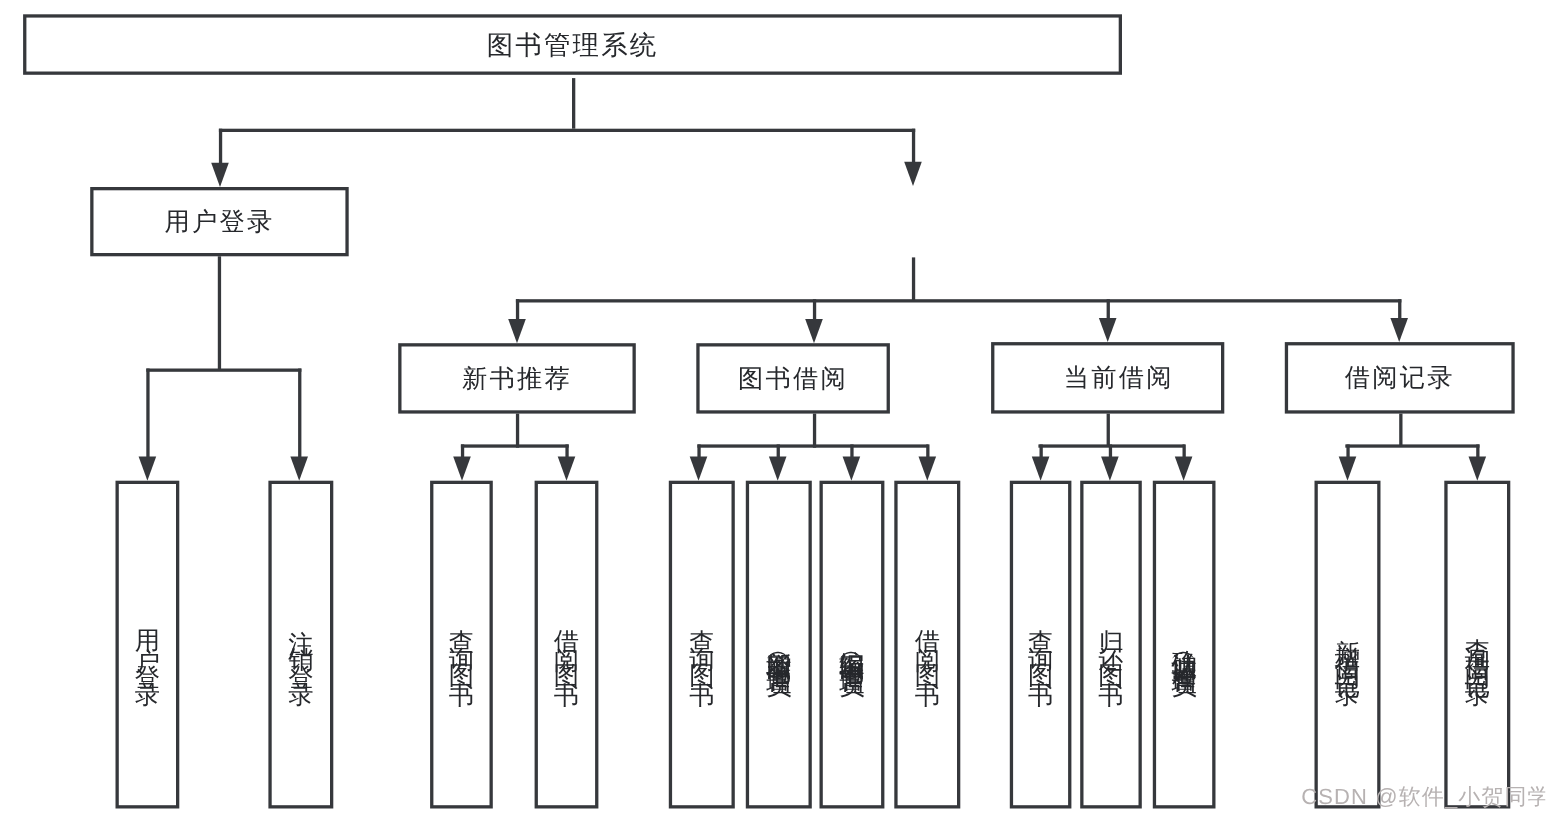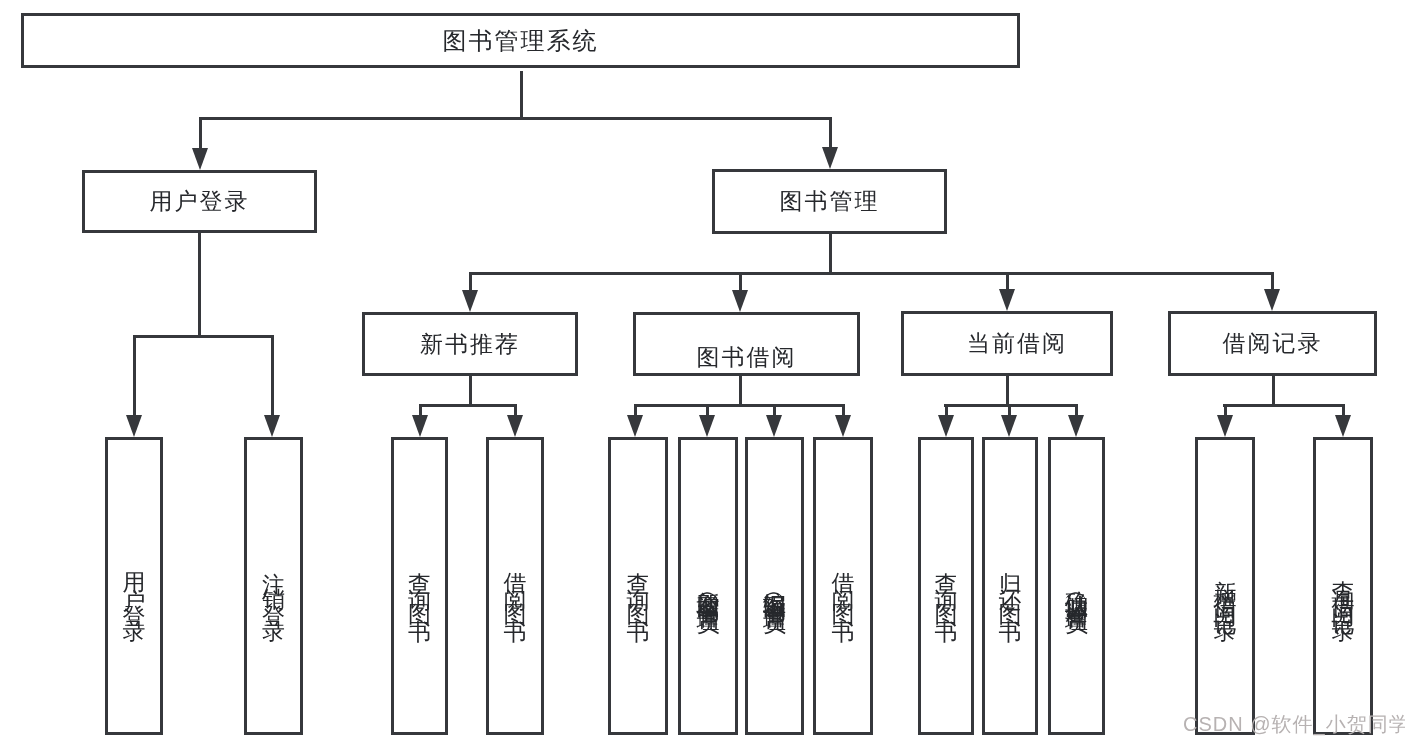--- a/index.html
+++ b/index.html
@@ -61,23 +61,20 @@
   <div class="vline" style="left:520px;top:71px;height:46px;"></div>
   <div class="hline" style="left:199px;top:117px;width:633px;"></div>
   <div class="vline" style="left:199px;top:117px;height:32px;"></div>
   <div class="arrow" style="left:192px;top:148px;"></div>
   <div class="vline" style="left:829px;top:117px;height:31px;"></div>
   <div class="arrow" style="left:822px;top:147px;"></div>
 
   <div class="hbox" style="left:82px;top:170px;width:235px;height:63px;">
     <span>用户登录</span>
   </div>
-  <div class="hbox" style="left:712px;top:169px;width:235px;height:65px;">
-    <span>图书管理</span>
-  </div>
 
   <div class="vline" style="left:198px;top:233px;height:103px;"></div>
   <div class="hline" style="left:133px;top:335px;width:141px;"></div>
   <div class="vline" style="left:133px;top:335px;height:82px;"></div>
   <div class="arrow" style="left:126px;top:415px;"></div>
   <div class="vline" style="left:271px;top:335px;height:82px;"></div>
   <div class="arrow" style="left:264px;top:415px;"></div>
 
   <div class="vline" style="left:829px;top:234px;height:40px;"></div>
   <div class="hline" style="left:469px;top:272px;width:805px;"></div>
@@ -86,21 +83,21 @@
   <div class="vline" style="left:739px;top:272px;height:20px;"></div>
   <div class="arrow" style="left:732px;top:290px;"></div>
   <div class="vline" style="left:1006px;top:272px;height:19px;"></div>
   <div class="arrow" style="left:999px;top:289px;"></div>
   <div class="vline" style="left:1271px;top:272px;height:19px;"></div>
   <div class="arrow" style="left:1264px;top:289px;"></div>
 
   <div class="hbox" style="left:362px;top:312px;width:216px;height:64px;">
     <span>新书推荐</span>
   </div>
-  <div class="hbox" style="left:633px;top:312px;width:227px;height:64px;align-items:flex-end;">
+  <div class="hbox" style="left:633px;top:312px;width:176px;height:64px;">
     <span>图书借阅</span>
   </div>
   <div class="hbox" style="left:901px;top:311px;width:212px;height:65px;padding-left:20px;">
     <span>当前借阅</span>
   </div>
   <div class="hbox" style="left:1168px;top:311px;width:209px;height:65px;">
     <span>借阅记录</span>
   </div>
 
   <div class="vline" style="left:469px;top:376px;height:31px;"></div>

